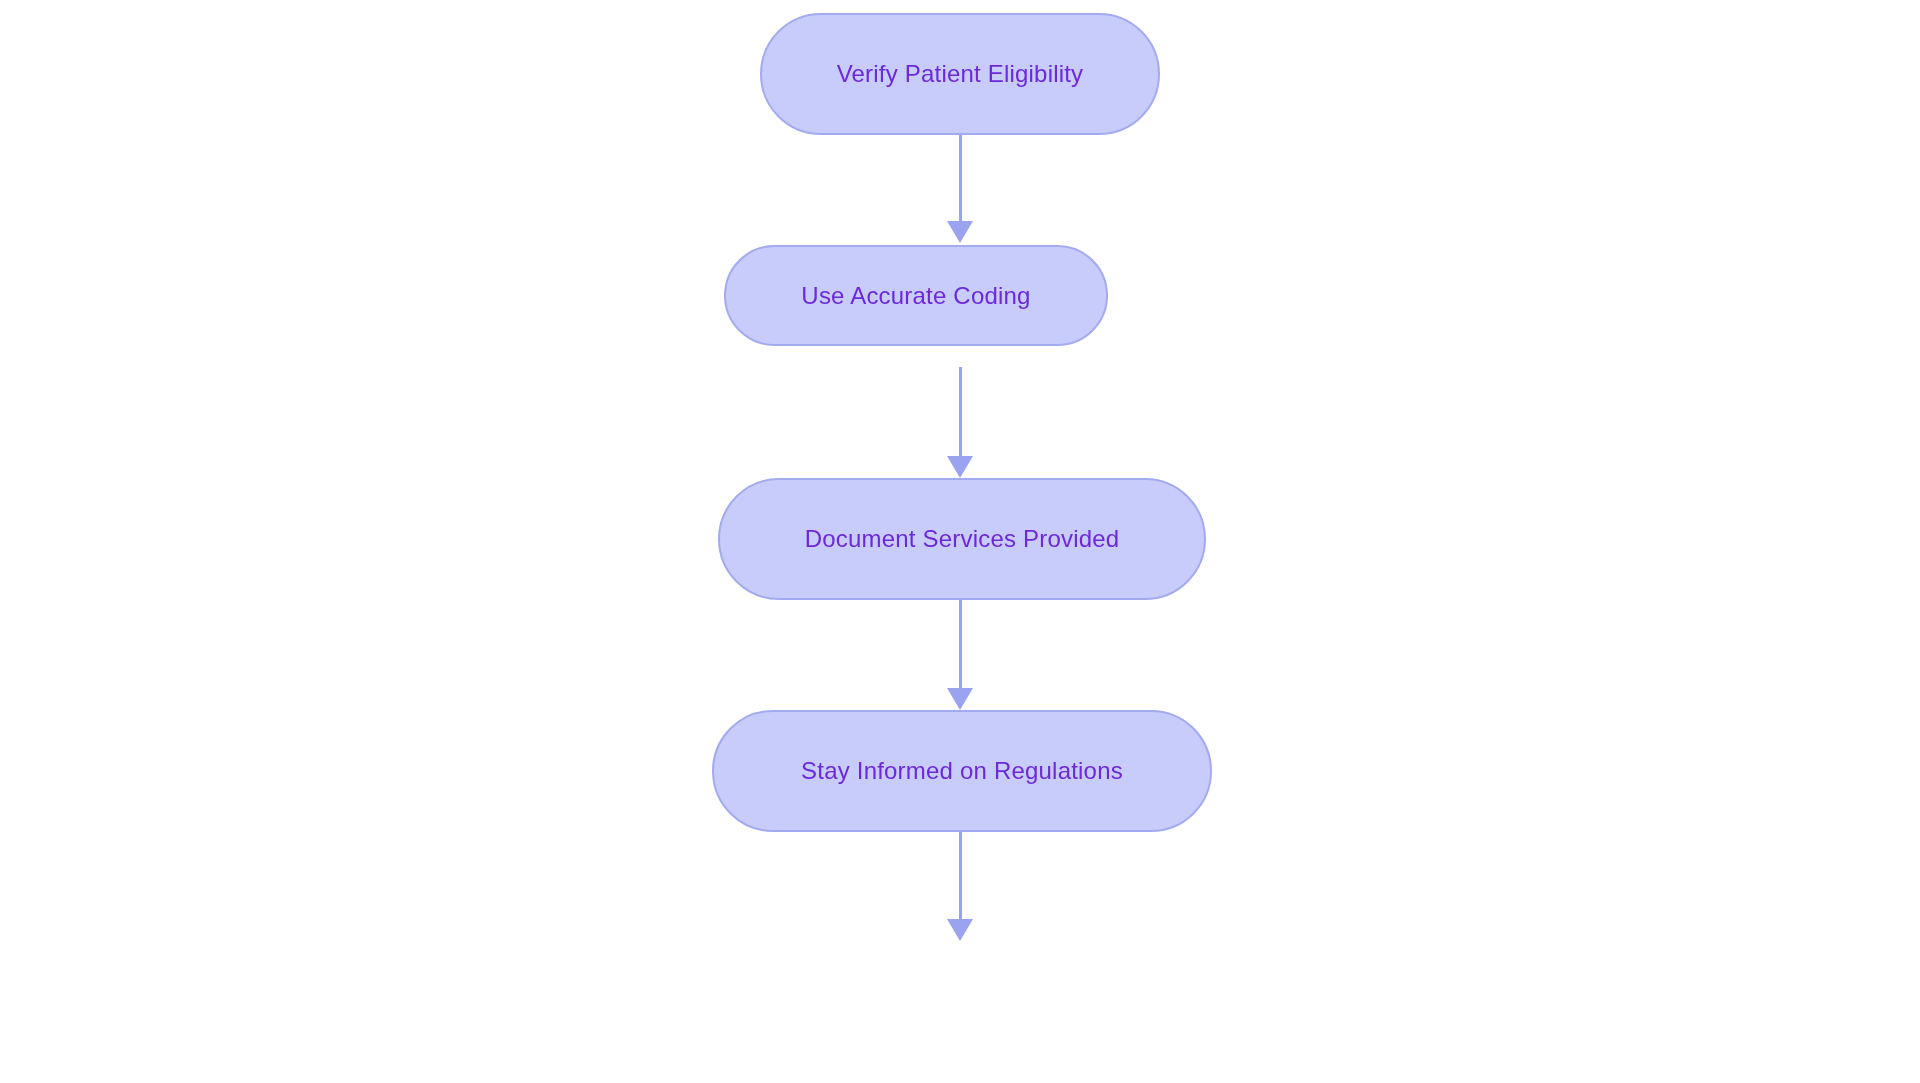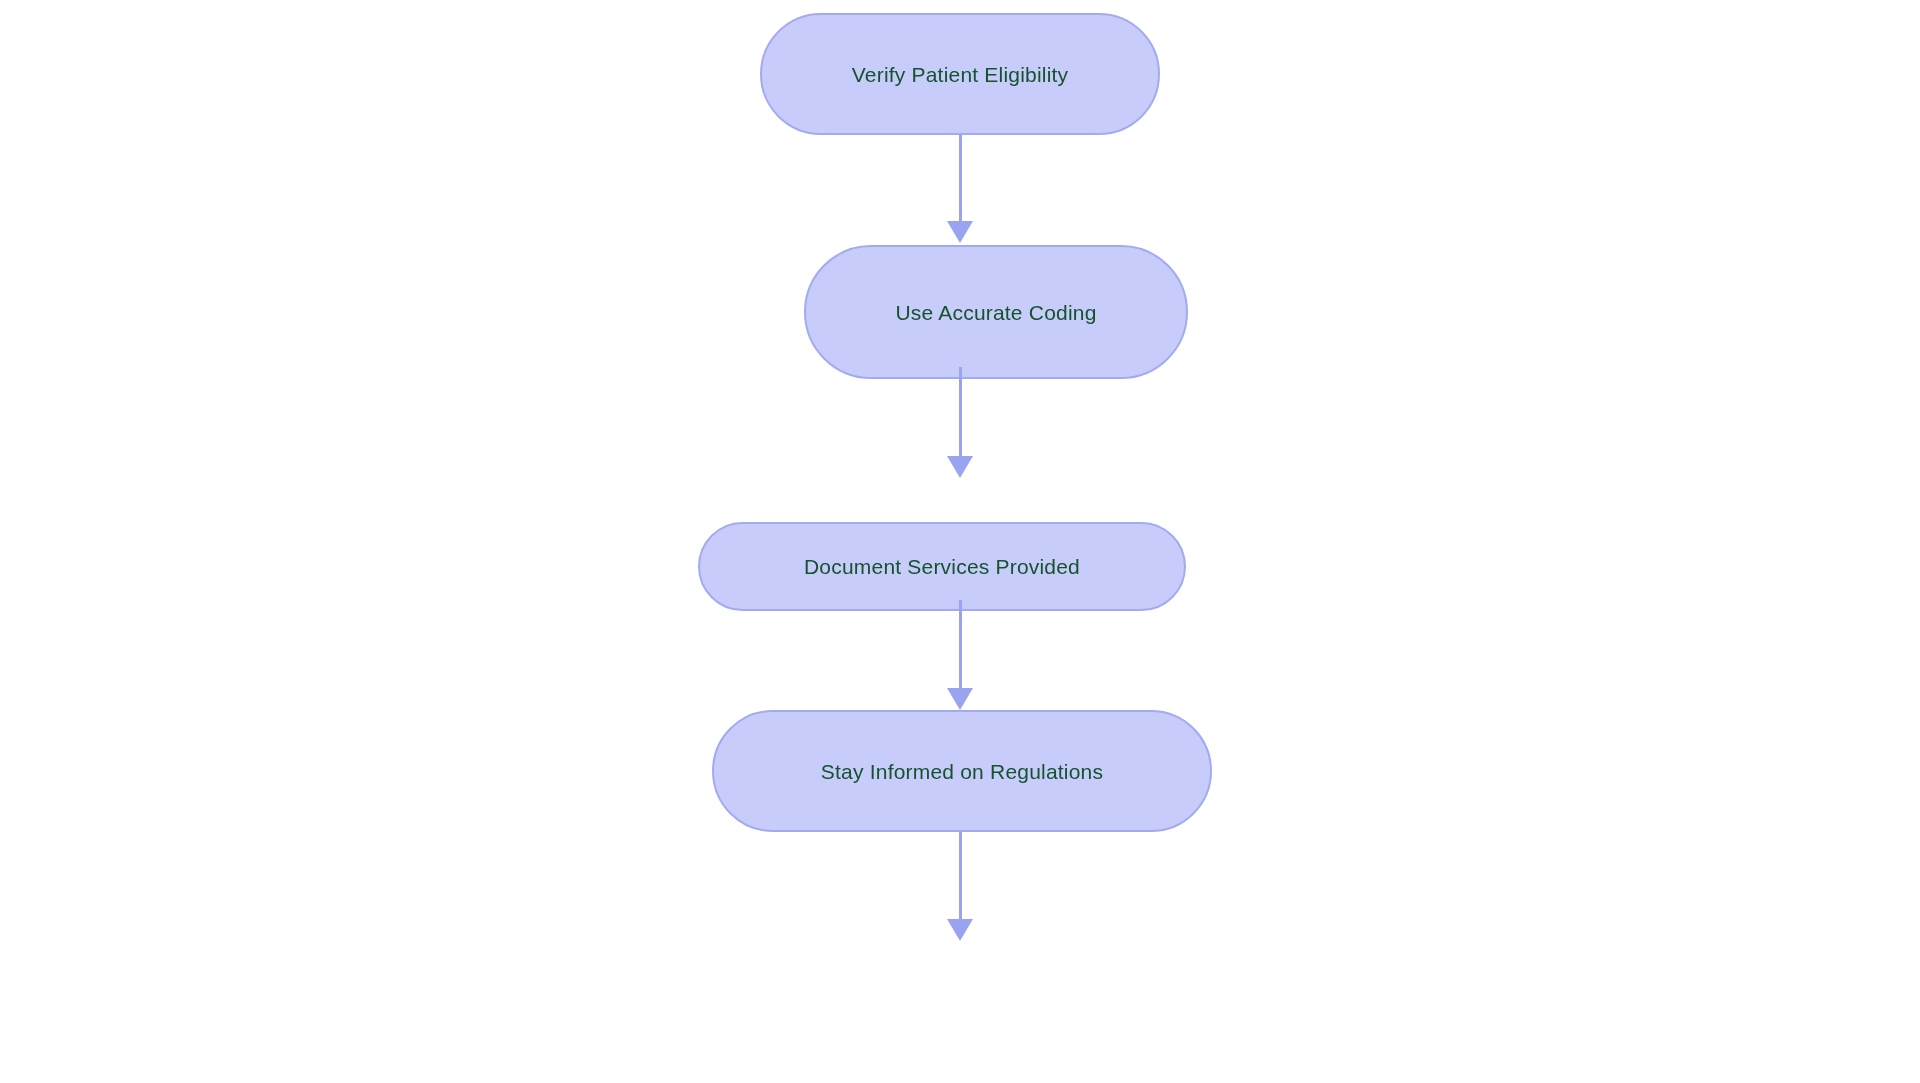--- a/index.html
+++ b/index.html
@@ -34,30 +34,30 @@
     color: #3333cc;
     font-size: 32px;
     font-weight: 400;
     letter-spacing: 0.2px;
     line-height: 1;
     white-space: nowrap;
     -webkit-font-smoothing: antialiased;
   }
 
   .node-label {
-    color: #14532d;
-    font-size: 21px;
+    color: #6d28d9;
+    font-size: 24px;
     font-weight: 400;
     pointer-events: none;
   }
 
   
   .node-1 { left: 760px;  top: 13px;   width: 400px; height: 122px; }
-  .node-2 { left: 804px;  top: 245px;  width: 384px; height: 134px; }
-  .node-3 { left: 698px;  top: 478px;  width: 488px; height: 89px; margin-top: 44px; }
+  .node-2 { left: 724px;  top: 245px;  width: 384px; height: 101px; }
+  .node-3 { left: 718px;  top: 478px;  width: 488px; height: 122px; }
   .node-4 { left: 712px;  top: 710px;  width: 500px; height: 122px; }
   .node-5 { left: 736px;  top: 941px;  width: 448px; height: 122px; }
 
   
   .connector {
     position: absolute;
     left: 0;
     width: 1920px;
     pointer-events: none;
   }

